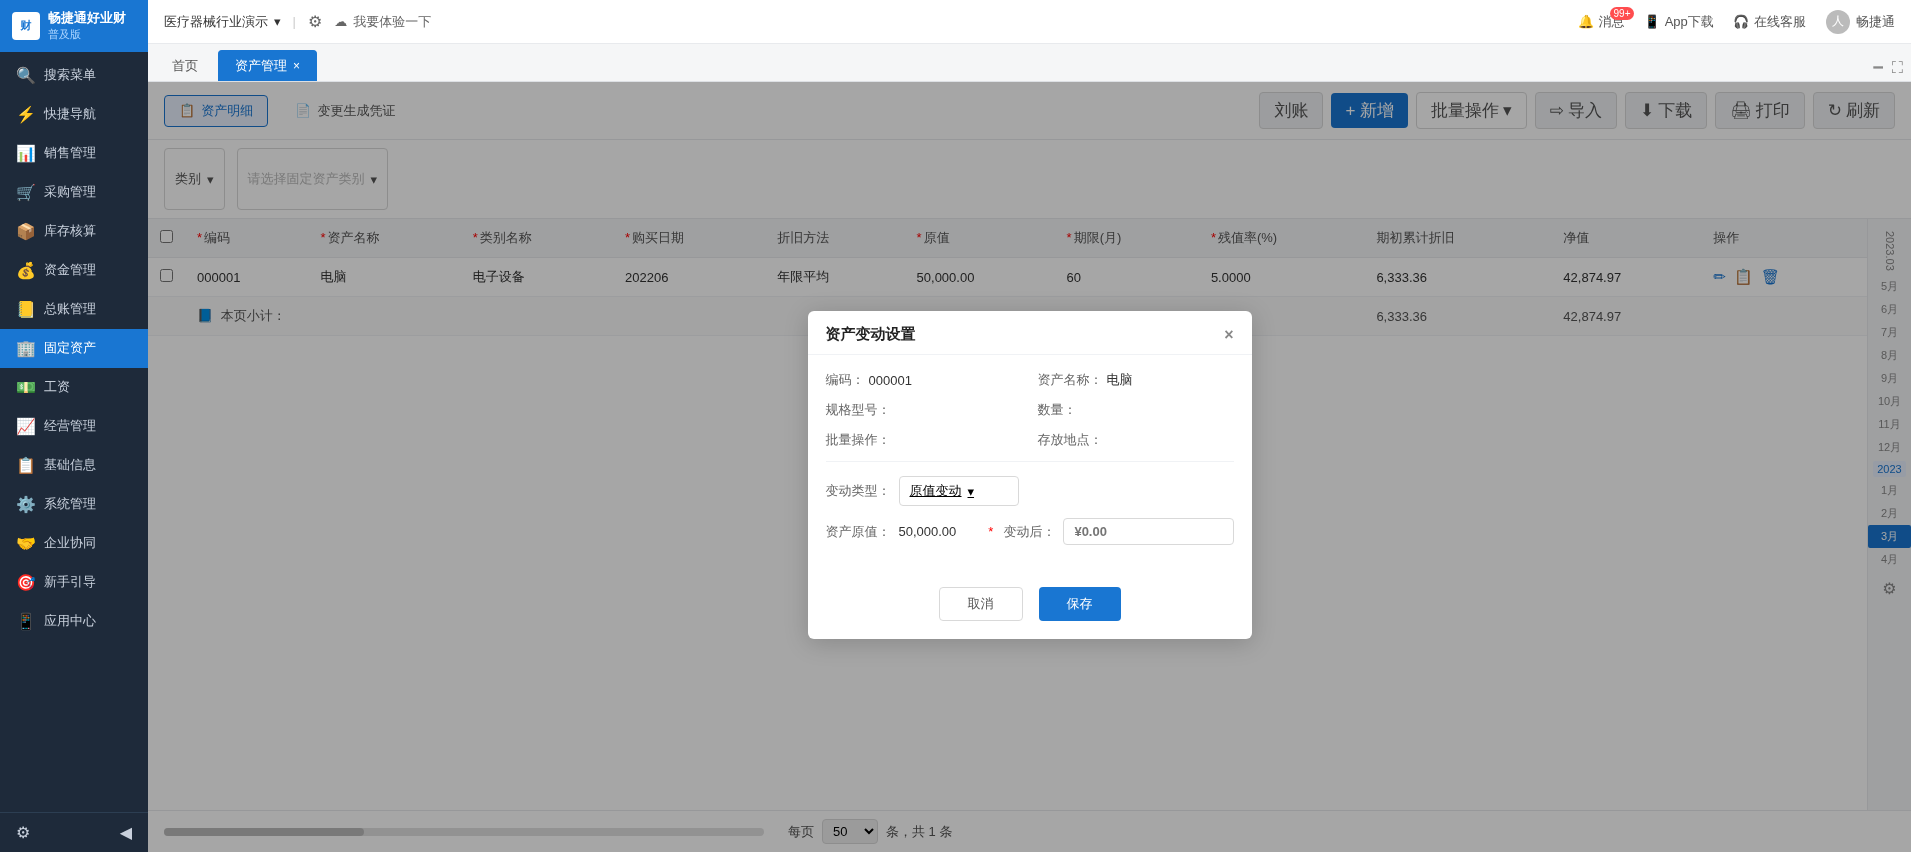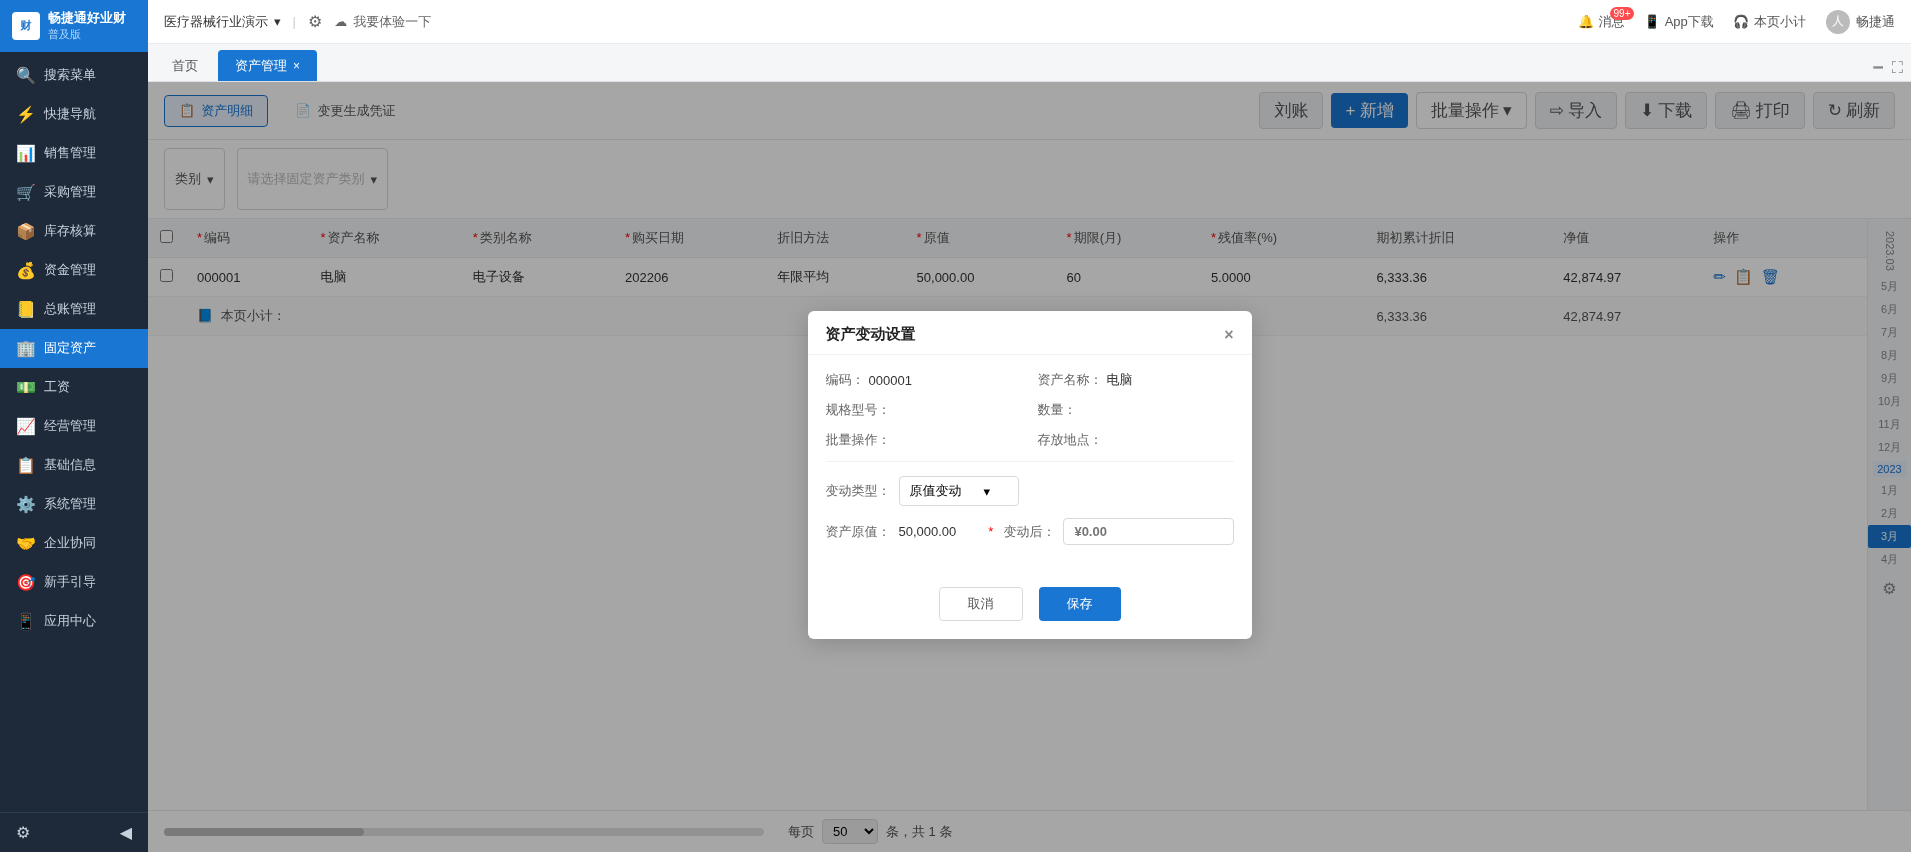--- a/index.html
+++ b/index.html
@@ -324,23 +324,23 @@
       flex: 1;
       gap: 4px;
     }
     .dialog-label { color: #666; white-space: nowrap; }
     .dialog-value { color: #333; }
     .dialog-divider { border: none; border-top: 1px solid #f0f2f5; margin: 8px 0 14px; }
     .dialog-select-row {
       display: flex; align-items: center; margin-bottom: 12px; gap: 8px;
     }
     .dialog-select {
-      display: flex; align-items: center; gap: 22px;
+      display: flex; align-items: center; gap: 6px;
       border: 1px solid #d9d9d9; border-radius: 4px;
-      padding: 5px 10px; cursor: pointer; min-width: 120px; font-size: 13px;
+      padding: 5px 10px; cursor: pointer; min-width: 120px; font-size: 13px; text-decoration: underline;
     }
     .dialog-input-row {
       display: flex; align-items: center; margin-bottom: 14px; gap: 8px;
     }
     .dialog-input {
       border: 1px solid #d9d9d9; border-radius: 4px;
       padding: 5px 10px; font-size: 13px; min-width: 100px;
     }
     .required-star { color: #f00; margin-right: 2px; }
     .dialog-footer {
@@ -458,21 +458,21 @@
         <span>🔔</span>
         <span>消息</span>
         <span class="badge">99+</span>
       </div>
       <div class="topbar-badge-btn">
         <span>📱</span>
         <span>App下载</span>
       </div>
       <div class="topbar-badge-btn">
         <span>🎧</span>
-        <span>本页小计</span>
+        <span>在线客服</span>
       </div>
       <div class="topbar-user">
         <div class="user-avatar">人</div>
         <span>畅捷通</span>
       </div>
     </div>
   </div>
 
   <div class="tabbar">
     <div class="tab tab-home">

